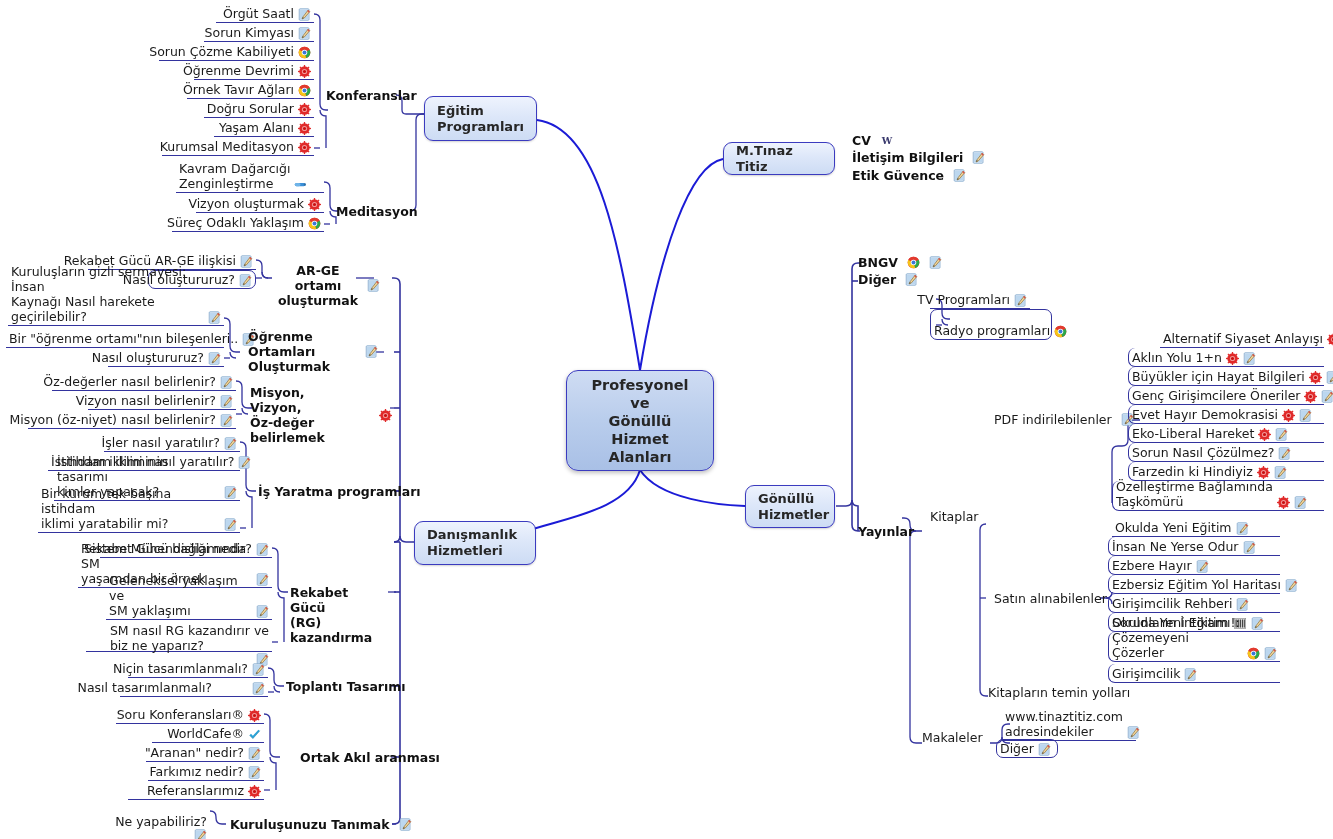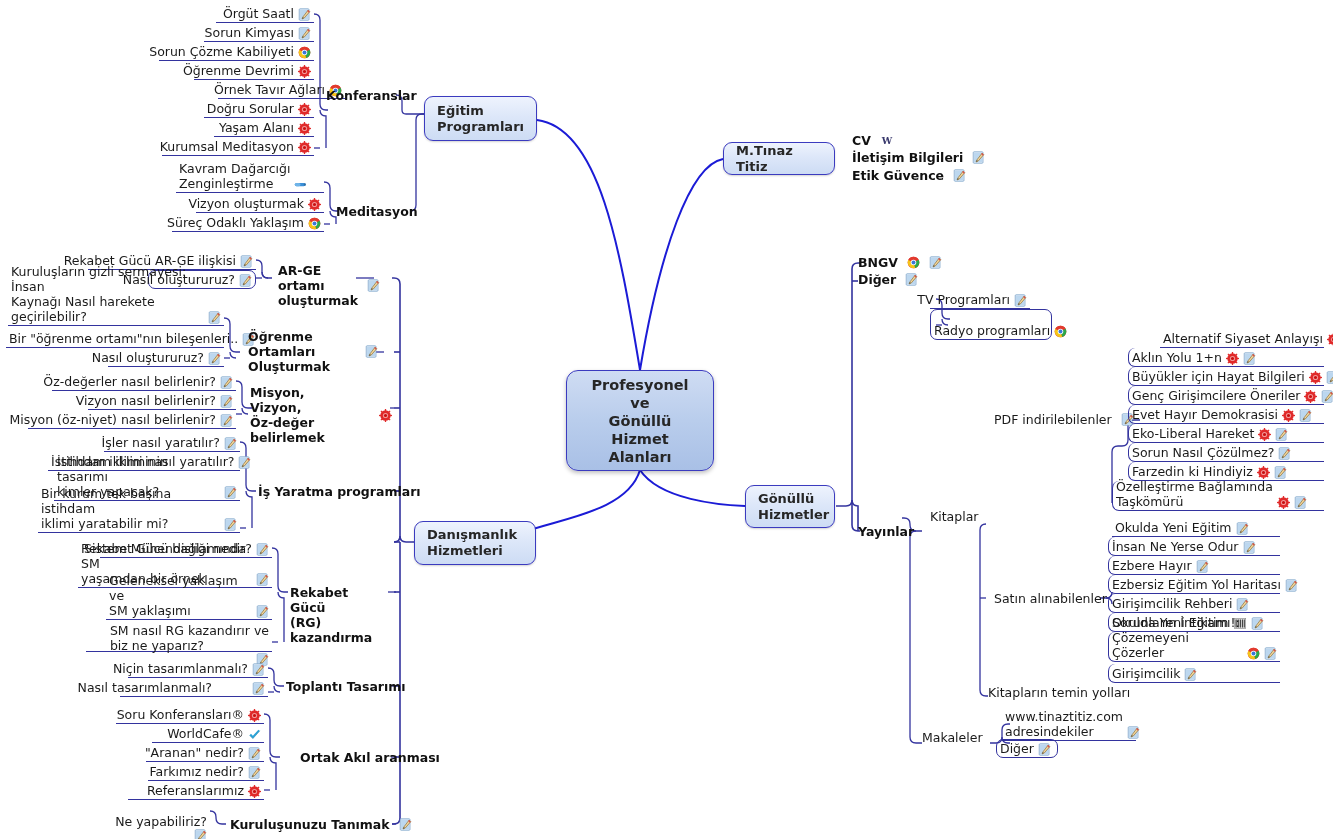--- a/index.html
+++ b/index.html
@@ -254,21 +254,21 @@
             <rect x="7.2" y="0" width="1.6" height="16"></rect>
             <rect x="0" y="7.2" width="16" height="1.6"></rect>
             <rect x="7.2" y="0" width="1.6" height="16" transform="rotate(45 8 8)"></rect>
             <rect x="0" y="7.2" width="16" height="1.6" transform="rotate(45 8 8)"></rect>
           </g>
           <circle cx="8" cy="8" r="3.2" fill="#fff8f8" opacity=".55"></circle>
           <circle cx="8" cy="8" r="1.9" fill="#c81010"></circle>
         </svg>
       </span>
     </div>
-    <div class="leaf ralign" style="left: 187px; top: 80px; width: 127px; height: 19px; margin-left: 31px;">
+    <div class="leaf ralign" style="left: 187px; top: 80px; width: 127px; height: 19px;">
       <span class="lbl">Örnek Tavır Ağları</span>
       <span class="ico">
         <svg width="13" height="13" viewBox="0 0 16 16">
           <circle cx="8" cy="8" r="7.2" fill="#e23a2e"></circle>
           <path d="M8 .8 A7.2 7.2 0 0 1 14.3 4.6 L8 8z" fill="#e23a2e"></path>
           <path d="M14.3 4.6 A7.2 7.2 0 0 1 10 14.8 L8 8z" fill="#2aa84a"></path>
           <path d="M10 14.8 A7.2 7.2 0 0 1 1.7 4.6 L8 8z" fill="#f5c518"></path>
           <path d="M1.7 4.6 A7.2 7.2 0 0 1 8 .8 L8 8z" fill="#e23a2e"></path>
           <circle cx="8" cy="8" r="3.4" fill="#fff"></circle>
           <circle cx="8" cy="8" r="2.4" fill="#3b78d8"></circle>
@@ -418,21 +418,21 @@
       <span class="ico">
         <svg width="13" height="13" viewBox="0 0 16 16">
           <rect x="1.5" y="1" width="12" height="14" rx="1" fill="#e8f1fb" stroke="#7ba2c8" stroke-width="1"></rect>
           <rect x="2.5" y="2" width="10" height="12" fill="#bcd7ef"></rect>
           <path d="M12.5 2.5 L14.5 4.5 L7.5 12.5 L5 13.5 L6 11z" fill="#f2d49b" stroke="#8a6d2f" stroke-width=".8"></path>
           <path d="M12.5 2.5 L14.5 4.5 L13.3 5.8 L11.2 3.7z" fill="#d8534f"></path>
           <path d="M5 13.5 L6 11 L7.1 12.1z" fill="#4a4a4a"></path>
         </svg>
       </span>
     </div>
-    <div class="branch two" style="left: 278px; top: 263px; width: 100px;">
+    <div class="branch two" style="left: 278px; top: 263px; width: 100px; text-align: center;">
       <span>AR-GE ortamı<br>oluşturmak</span>
       <span class="ico">
         <svg width="13" height="13" viewBox="0 0 16 16">
           <rect x="1.5" y="1" width="12" height="14" rx="1" fill="#e8f1fb" stroke="#7ba2c8" stroke-width="1"></rect>
           <rect x="2.5" y="2" width="10" height="12" fill="#bcd7ef"></rect>
           <path d="M12.5 2.5 L14.5 4.5 L7.5 12.5 L5 13.5 L6 11z" fill="#f2d49b" stroke="#8a6d2f" stroke-width=".8"></path>
           <path d="M12.5 2.5 L14.5 4.5 L13.3 5.8 L11.2 3.7z" fill="#d8534f"></path>
           <path d="M5 13.5 L6 11 L7.1 12.1z" fill="#4a4a4a"></path>
         </svg>
       </span>

